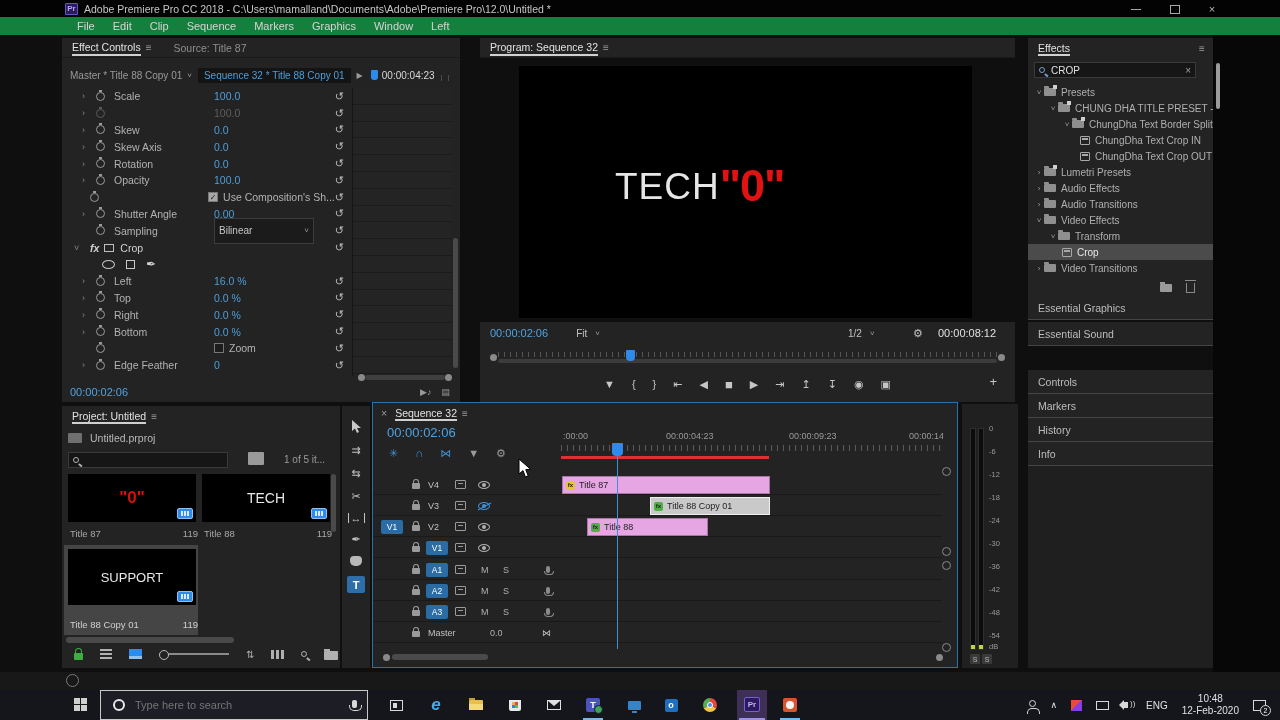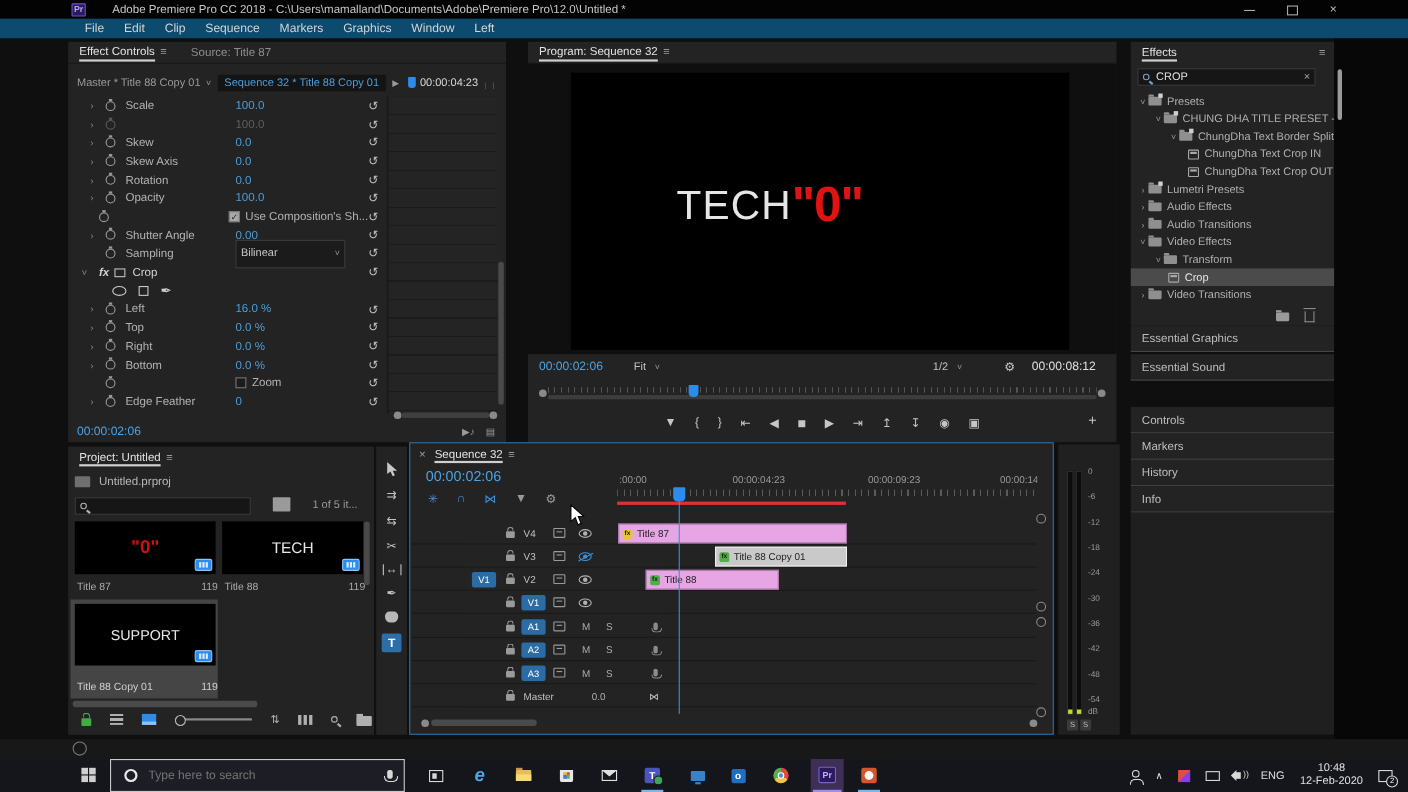--- a/index.html
+++ b/index.html
@@ -4,29 +4,29 @@
 <style>
   *{margin:0;padding:0;box-sizing:border-box;}
   html,body{width:1280px;height:720px;background:#000;overflow:hidden;}
   body{font-family:"Liberation Sans",sans-serif;color:#b8b8b8;}
   #screen{position:relative;width:1280px;height:720px;background:#0d0d0d;overflow:hidden;}
   .abs{position:absolute;}
 
   
   .titlebar{position:absolute;left:0;top:0;width:1280px;height:17px;background:#030303;display:flex;align-items:center;font-size:10.5px;color:#c6c6c6;}
   .pr-logo{margin-left:65px;width:13px;height:12px;background:#2a1a5e;border:1px solid #6a50c8;color:#b9a3f2;font-size:8px;font-weight:bold;display:flex;align-items:center;justify-content:center;border-radius:1px;}
-  .tb-title{margin-left:24px;white-space:nowrap;}
+  .tb-title{margin-left:6px;white-space:nowrap;}
   .winbtns{position:absolute;right:62px;top:0;height:17px;display:flex;align-items:center;gap:26px;}
   .wb{width:12px;height:12px;position:relative;display:inline-block;}
   .wb-min::after{content:'';position:absolute;left:1px;right:1px;top:6px;height:1px;background:#a8a8a8;}
   .wb-max::after{content:'';position:absolute;left:2px;top:2px;width:8px;height:7px;border:1px solid #a8a8a8;}
   .wb-close{color:#b8b8b8;font-size:11px;text-align:center;line-height:12px;}
 
   
-  .menubar{position:absolute;left:0;top:17px;width:1280px;height:18px;background:#0c4a6e;display:flex;align-items:center;padding-left:68px;font-size:11px;color:#d4d4d4;}
+  .menubar{position:absolute;left:0;top:17px;width:1280px;height:18px;background:#15803d;display:flex;align-items:center;padding-left:68px;font-size:11px;color:#d4d4d4;}
   .menu-item{padding:0 9px;}
 
   
   .panel{position:absolute;background:#232323;}
   .tabbar{height:20px;display:flex;align-items:center;font-size:10.5px;color:#8f8f8f;border-bottom:1px solid #191919;padding-left:10px;white-space:nowrap;}
   .tab-active{color:#e2e2e2;position:relative;padding-bottom:1px;}
   .tab-active::after{content:'';position:absolute;left:0;right:0;bottom:-2px;height:2px;background:#d0d0d0;}
   .ham{margin-left:5px;color:#9a9a9a;font-size:10px;}
 
   
@@ -142,21 +142,21 @@
   .tl{border:1px solid #2472ae;}
   .tl-tc{position:absolute;left:14px;top:22px;font-size:13px;color:#4fa3e3;}
   .tl-tools{position:absolute;left:16px;top:44px;display:flex;gap:17px;font-size:11px;}
   .blueic{color:#3f8fd6;}
   .grayic{color:#9a9a9a;}
   .tl-rulerzone{position:absolute;left:188px;top:26px;width:382px;height:26px;overflow:hidden;}
   .tl-rlabel{position:absolute;top:2px;font-size:9px;color:#9a9a9a;white-space:nowrap;}
   .tl-ticks{position:absolute;left:0;right:0;top:16px;height:6px;background:repeating-linear-gradient(90deg,#5a5a5a 0 1px,transparent 1px 6px);}
   .tl-redbar{position:absolute;left:188px;top:53px;width:208px;height:3px;background:#e03030;}
   .tl-row{position:absolute;left:1px;width:568px;height:20px;border-bottom:1px solid #191919;}
-  .tl-head{position:absolute;left:0;top:0;width:187px;height:100%;display:flex;align-items:center;background:#232323;margin-left:48px;}
+  .tl-head{position:absolute;left:0;top:0;width:187px;height:100%;display:flex;align-items:center;background:#232323;}
   .srcbox,.tname-box{width:22px;height:14px;background:#2a6ca3;color:#fff;font-size:8.5px;display:flex;align-items:center;justify-content:center;border-radius:2px;}
   .srcbox{position:absolute;left:7px;}
   .locksm{width:8px;height:6px;background:#9a9a9a;border-radius:1px;position:relative;margin-top:3px;}
   .locksm::before{content:'';position:absolute;left:1px;top:-4px;width:4px;height:3px;border:1px solid #9a9a9a;border-bottom:none;border-radius:3px 3px 0 0;}
   .tl-lockpos{position:absolute;left:38px;}
   .tname{position:absolute;left:54px;font-size:9px;color:#c0c0c0;}
   .tname-box{position:absolute;left:52px;}
   .patch{position:absolute;left:81px;width:11px;height:9px;border:1px solid #9a9a9a;border-radius:1px;}
   .patch::before{content:'';position:absolute;left:2px;top:2px;width:5px;height:1px;background:#9a9a9a;}
   .eye{position:absolute;left:104px;width:12px;height:8px;border:1px solid #b0b0b0;border-radius:50%;}

